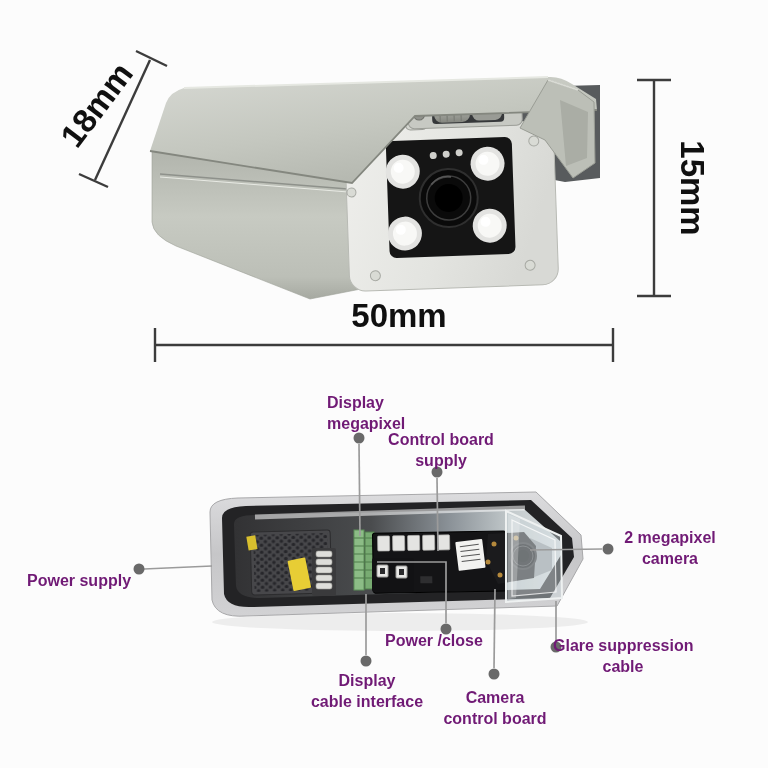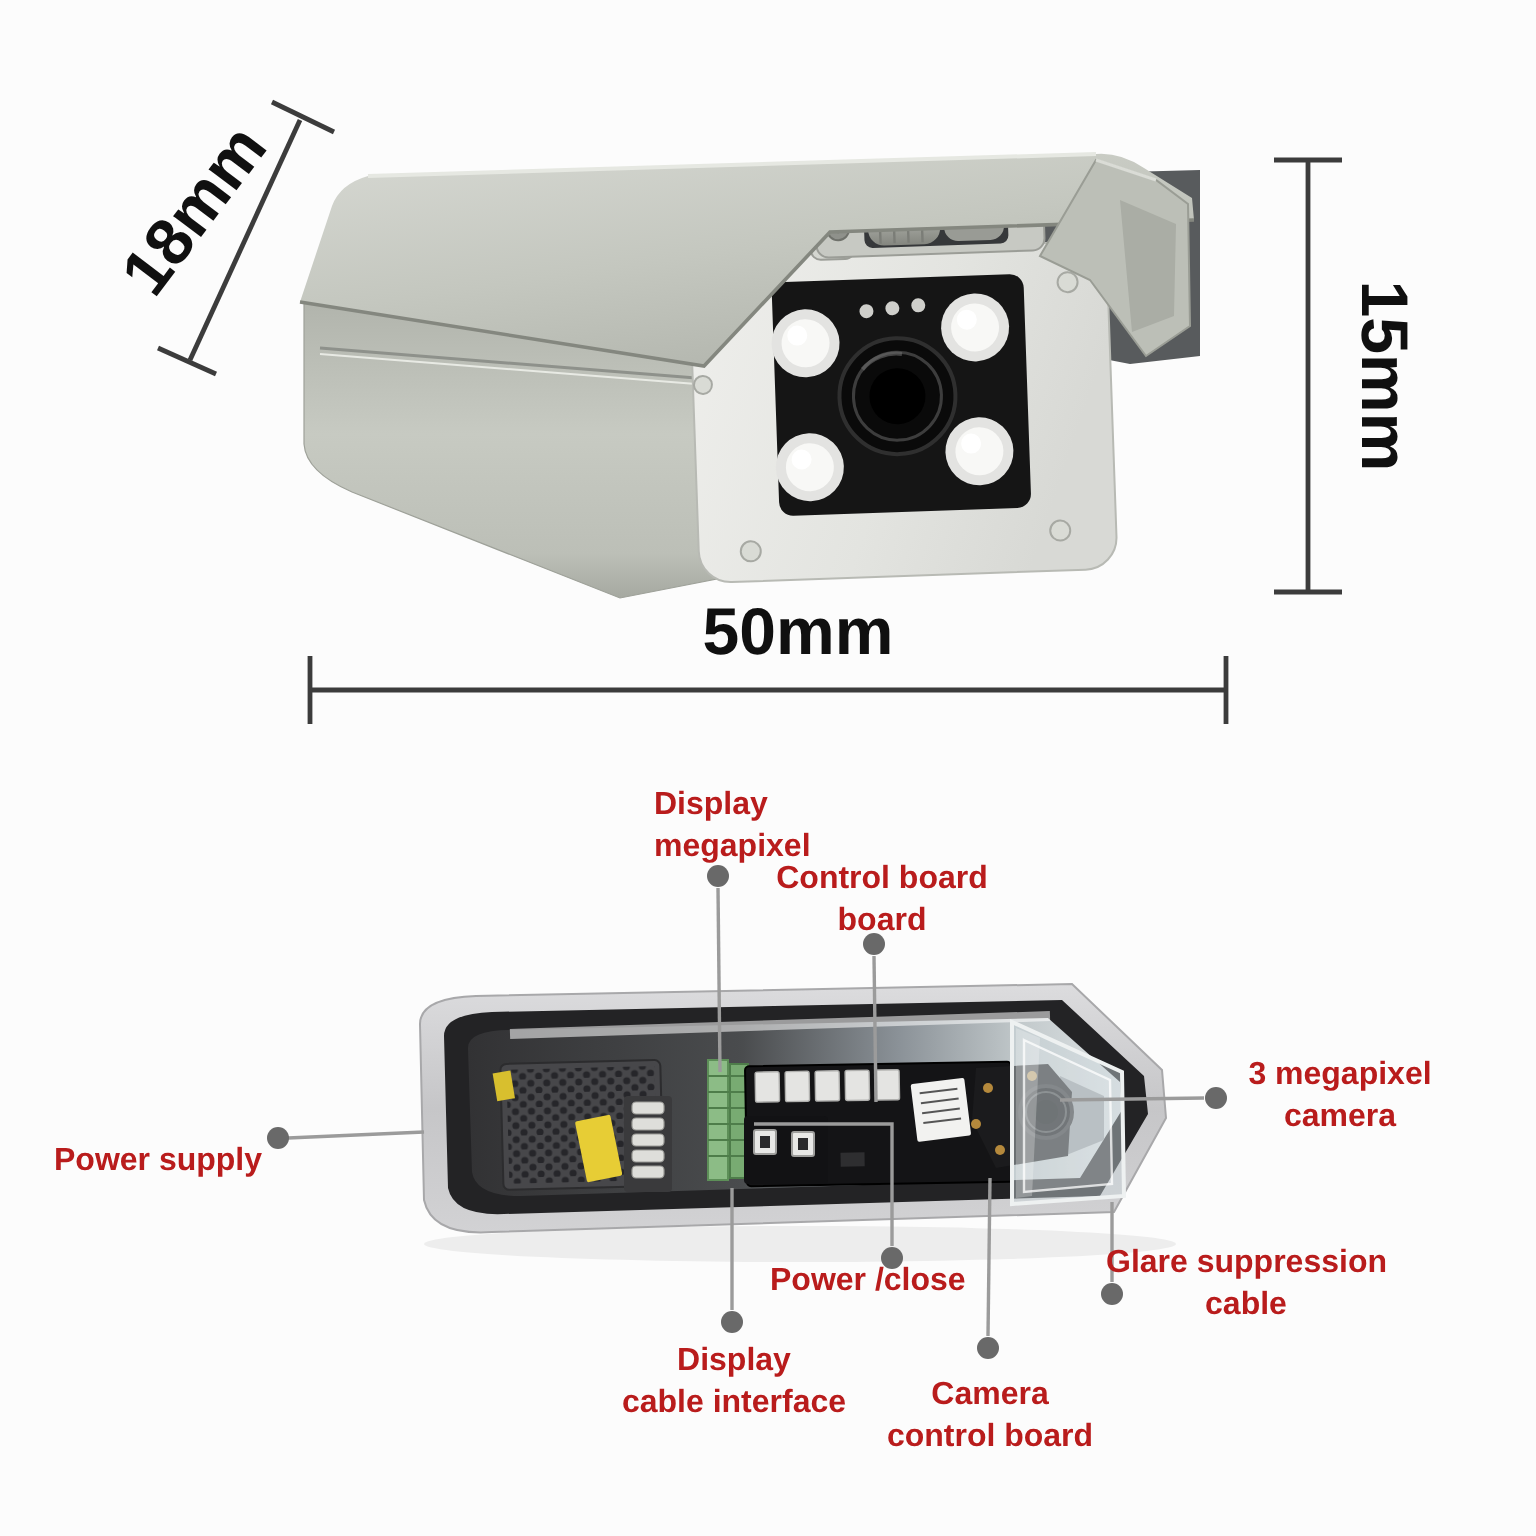--- a/index.html
+++ b/index.html
@@ -8,21 +8,21 @@
     width:768px;height:768px;
     background:#fcfcfc;
     overflow:hidden;
     font-family:"Liberation Sans",sans-serif;
   }
   #art{position:absolute;left:0;top:0;width:768px;height:768px;}
   .callout{
     position:absolute;
     font-family:"Liberation Sans",sans-serif;
     font-size:16px;font-weight:600;
-    color:#b91c1c;line-height:21px;
+    color:#701a75;line-height:21px;
     white-space:nowrap;
   }
   .callout span{display:block;}
   .c-center{text-align:center;}
   .c-left{text-align:left;}
   .dim{
     position:absolute;
     font-family:"Liberation Sans",sans-serif;
     font-size:33px;font-weight:bold;color:#101010;
     white-space:nowrap;
@@ -284,44 +284,44 @@
   <div class="dim" style="left:692px;top:188px;transform:translate(-50%,-50%) rotate(90deg);">15mm</div>
   <div class="dim" style="left:399px;top:316px;transform:translate(-50%,-50%);">50mm</div>
 
   <div class="callout c-left" style="left:327px;top:392px;">
     <span>Display</span>
     <span>megapixel</span>
   </div>
 
   <div class="callout c-center" style="left:381px;top:429px;width:120px;">
     <span>Control board</span>
-    <span>board</span>
+    <span>supply</span>
   </div>
 
   <div class="callout c-left" style="left:27px;top:560px;margin-top:10px;">
     <span>Power supply</span>
   </div>
 
   <div class="callout c-center" style="left:620px;top:527px;width:100px;">
-    <span>3 megapixel</span>
+    <span>2 megapixel</span>
     <span>camera</span>
   </div>
 
   <div class="callout c-left" style="left:385px;top:630px;">
     <span>Power /close</span>
   </div>
 
   <div class="callout c-center" style="left:307px;top:670px;width:120px;">
     <span>Display</span>
     <span>cable interface</span>
   </div>
 
   <div class="callout c-center" style="left:435px;top:687px;width:120px;">
     <span>Camera</span>
     <span>control board</span>
   </div>
 
-  <div class="callout c-center" style="left:553px;top:621px;width:140px;">
+  <div class="callout c-center" style="left:553px;top:635px;width:140px;">
     <span>Glare suppression</span>
     <span>cable</span>
   </div>
 
 </div>
 
 </body></html>

